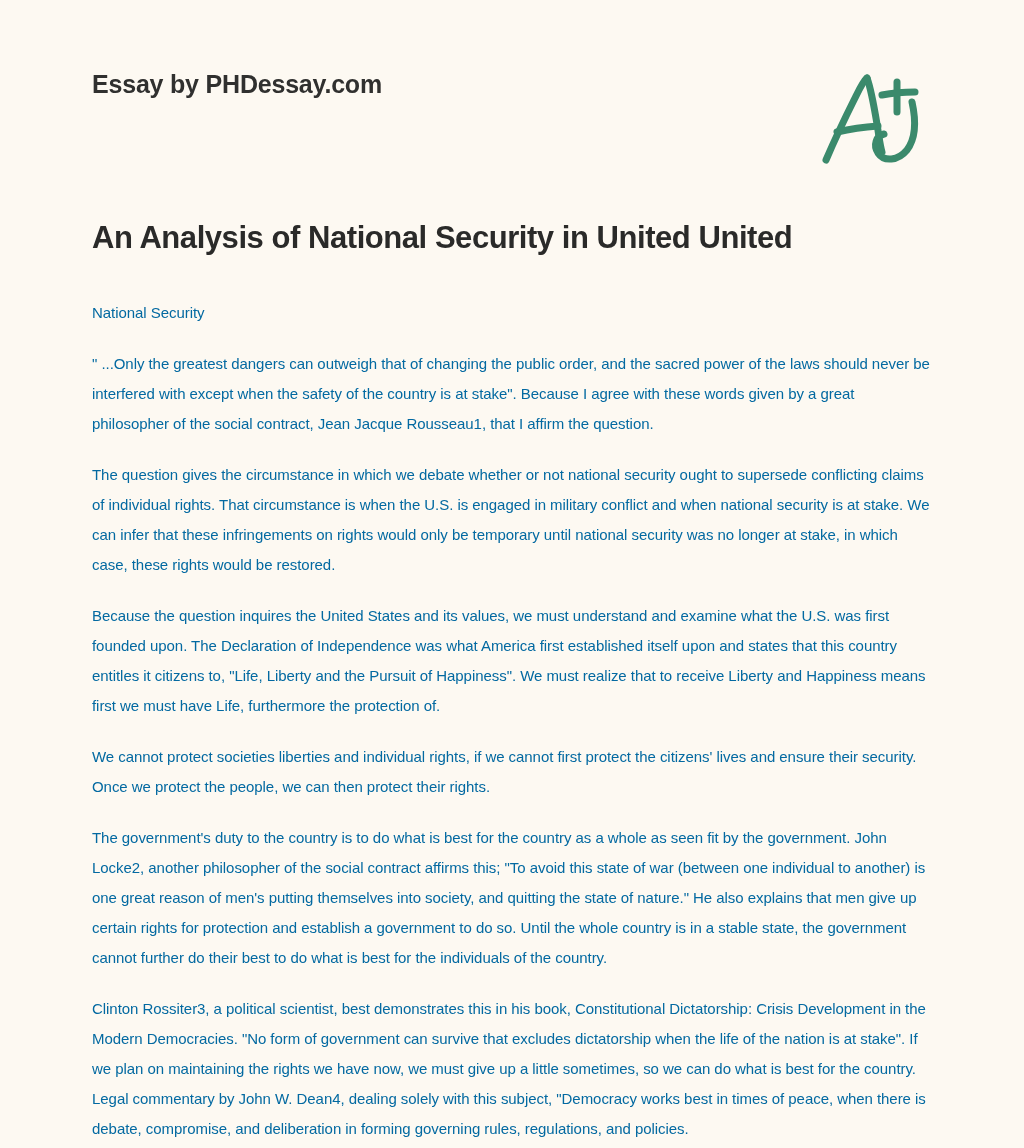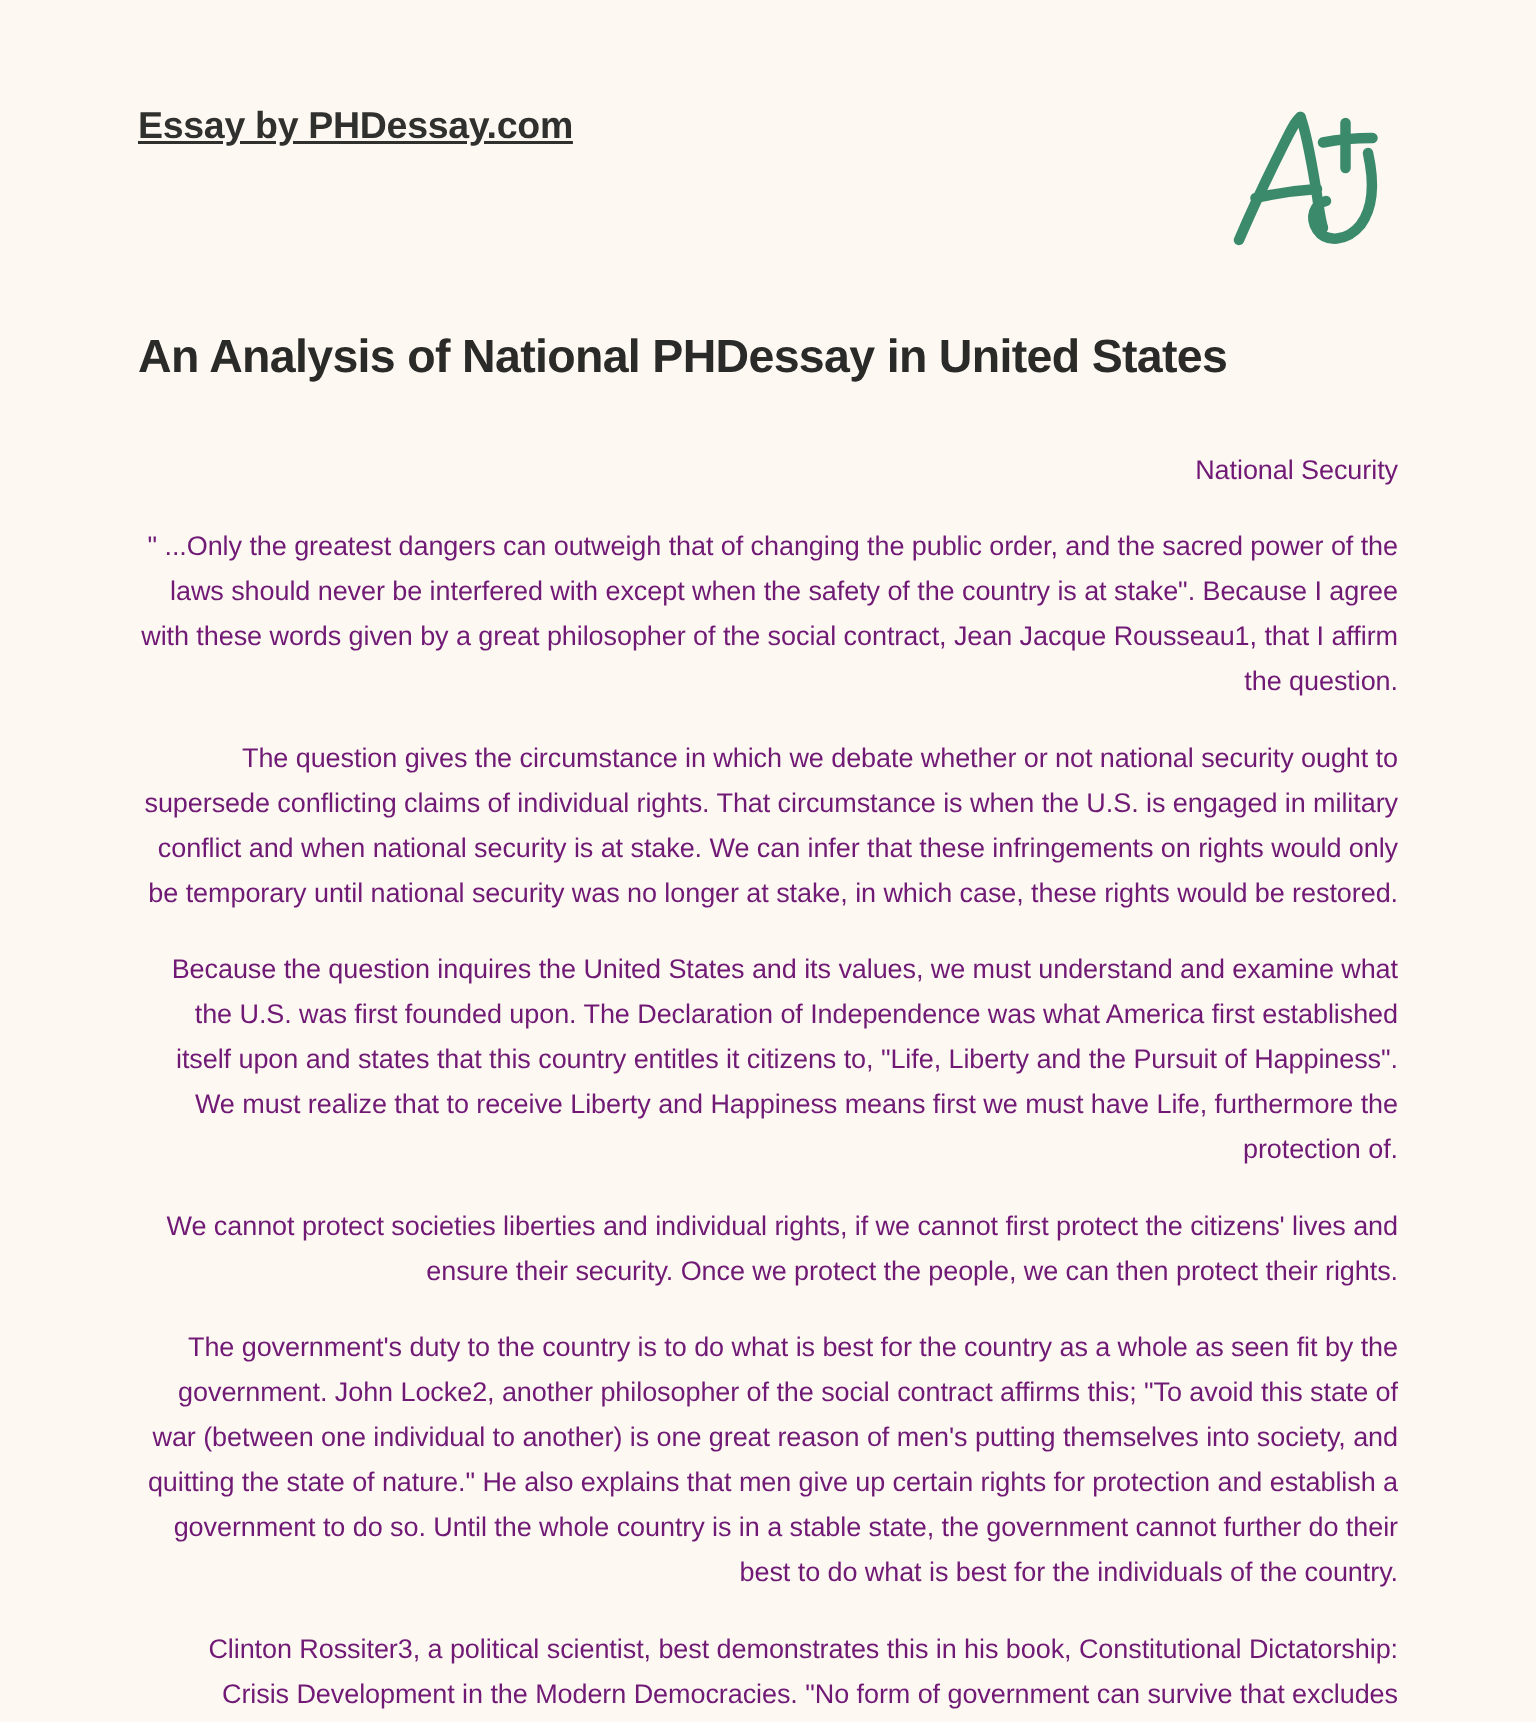--- a/index.html
+++ b/index.html
@@ -34,21 +34,20 @@
 
   .brand-line {
     position: absolute;
     left: 92px;
     top: 70px;
     font-size: 25px;
     font-weight: bold;
     color: #30302f;
     letter-spacing: -0.2px;
     white-space: nowrap;
-    text-decoration: underline;
   }
 
   .source-line {
     position: absolute;
     left: 92px;
     top: 118px;
     font-size: 15.5px;
     color: #8a8a86;
     white-space: nowrap;
     letter-spacing: -0.1px;
@@ -88,25 +87,25 @@
     color: #2a2a29;
     letter-spacing: -0.45px;
   }
 
   .body-copy {
     margin-top: 40px;
   }
 
   .body-copy p {
     margin: 0 0 21px 0;
-    font-size: 18px;
+    font-size: 15px;
     line-height: 30px;
-    color: #701a75;
+    color: #0369a1;
     letter-spacing: -0.05px;
-    text-align: right;
+    text-align: left;
   }
 
   .body-copy p:last-child {
     margin-bottom: 0;
   }
 </style>
 </head>
 <body>
 
 <div class="page">
@@ -131,21 +130,21 @@
         <path d="M85 14 C 85 24, 85 34, 85 44" stroke-width="7"></path>
 
         <path d="M70 27 C 80 25, 92 24, 103 24" stroke-width="7"></path>
       </svg>
     </div>
 
   </div>
 
   <div class="article">
 
-    <h1 class="article-title">An Analysis of National PHDessay in United States</h1>
+    <h1 class="article-title">An Analysis of National Security in United United</h1>
 
     <div class="body-copy">
       <p>National Security</p>
       <p>" ...Only the greatest dangers can outweigh that of changing the public order, and the sacred power of the laws should never be interfered with except when the safety of the country is at stake". Because I agree with these words given by a great philosopher of the social contract, Jean Jacque Rousseau1, that I affirm the question.</p>
       <p>The question gives the circumstance in which we debate whether or not national security ought to supersede conflicting claims of individual rights. That circumstance is when the U.S. is engaged in military conflict and when national security is at stake. We can infer that these infringements on rights would only be temporary until national security was no longer at stake, in which case, these rights would be restored.</p>
       <p>Because the question inquires the United States and its values, we must understand and examine what the U.S. was first founded upon. The Declaration of Independence was what America first established itself upon and states that this country entitles it citizens to, "Life, Liberty and the Pursuit of Happiness". We must realize that to receive Liberty and Happiness means first we must have Life, furthermore the protection of.</p>
       <p>We cannot protect societies liberties and individual rights, if we cannot first protect the citizens' lives and ensure their security. Once we protect the people, we can then protect their rights.</p>
       <p>The government's duty to the country is to do what is best for the country as a whole as seen fit by the government. John Locke2, another philosopher of the social contract affirms this; "To avoid this state of war (between one individual to another) is one great reason of men's putting themselves into society, and quitting the state of nature." He also explains that men give up certain rights for protection and establish a government to do so. Until the whole country is in a stable state, the government cannot further do their best to do what is best for the individuals of the country.</p>
       <p>Clinton Rossiter3, a political scientist, best demonstrates this in his book, Constitutional Dictatorship: Crisis Development in the Modern Democracies. "No form of government can survive that excludes dictatorship when the life of the nation is at stake". If we plan on maintaining the rights we have now, we must give up a little sometimes, so we can do what is best for the country. Legal commentary by John W. Dean4, dealing solely with this subject, "Democracy works best in times of peace, when there is debate, compromise, and deliberation in forming governing rules, regulations, and policies.</p>
 

